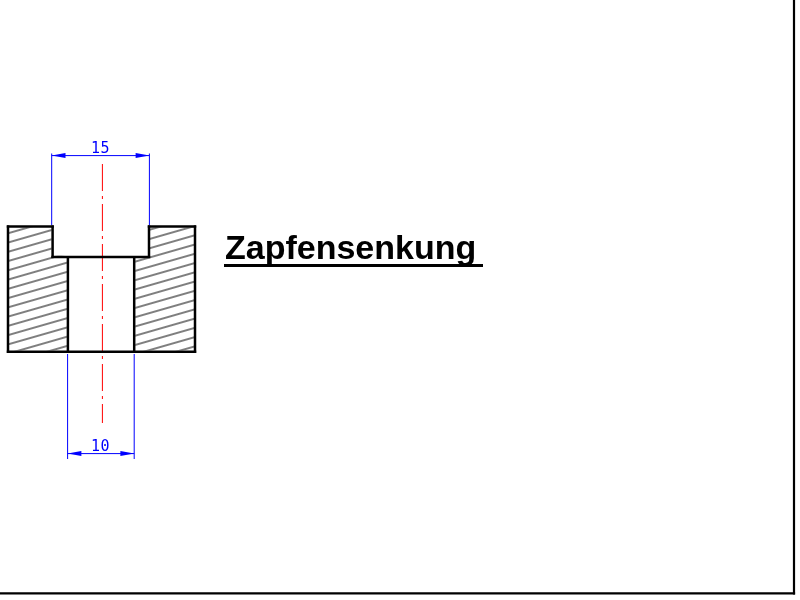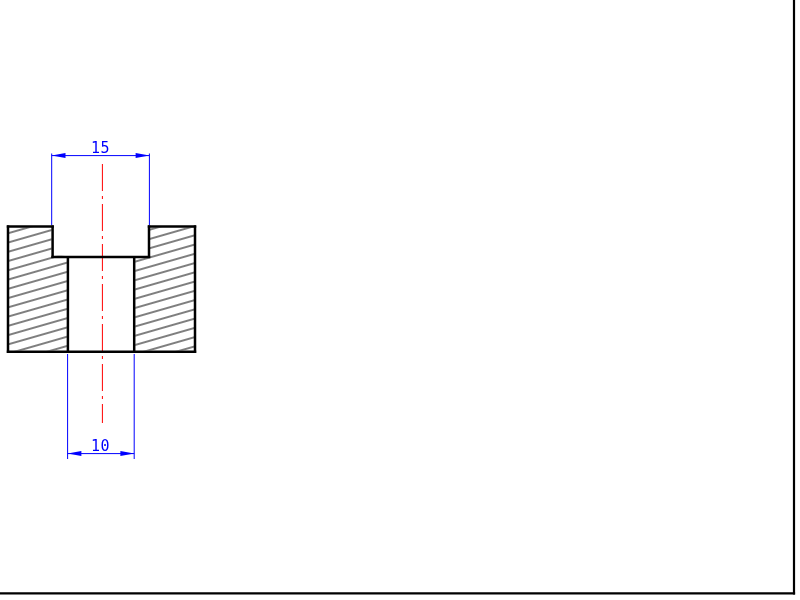--- a/index.html
+++ b/index.html
@@ -83,14 +83,15 @@
       <line x1="67.6" y1="453.6" x2="134.2" y2="453.6"></line>
     </g>
     <polygon points="67.6,453.6 81.4,451.1 81.4,456.1" fill="#0000ff" stroke="none"></polygon>
     <polygon points="134.2,453.6 120.4,451.1 120.4,456.1" fill="#0000ff" stroke="none"></polygon>
     <text class="dim-text" x="100.5" y="450.5" text-anchor="middle" fill="#0000ff">10</text>
 
     <line x1="794" y1="0" x2="794" y2="594.5" stroke="#000000" stroke-width="2.2"></line>
     <line x1="0" y1="593.3" x2="795.1" y2="593.3" stroke="#000000" stroke-width="2.2"></line>
   </svg>
 
+  <div class="slide-title">Zapfensenkung</div>
 
 </div>
 
 </body></html>

